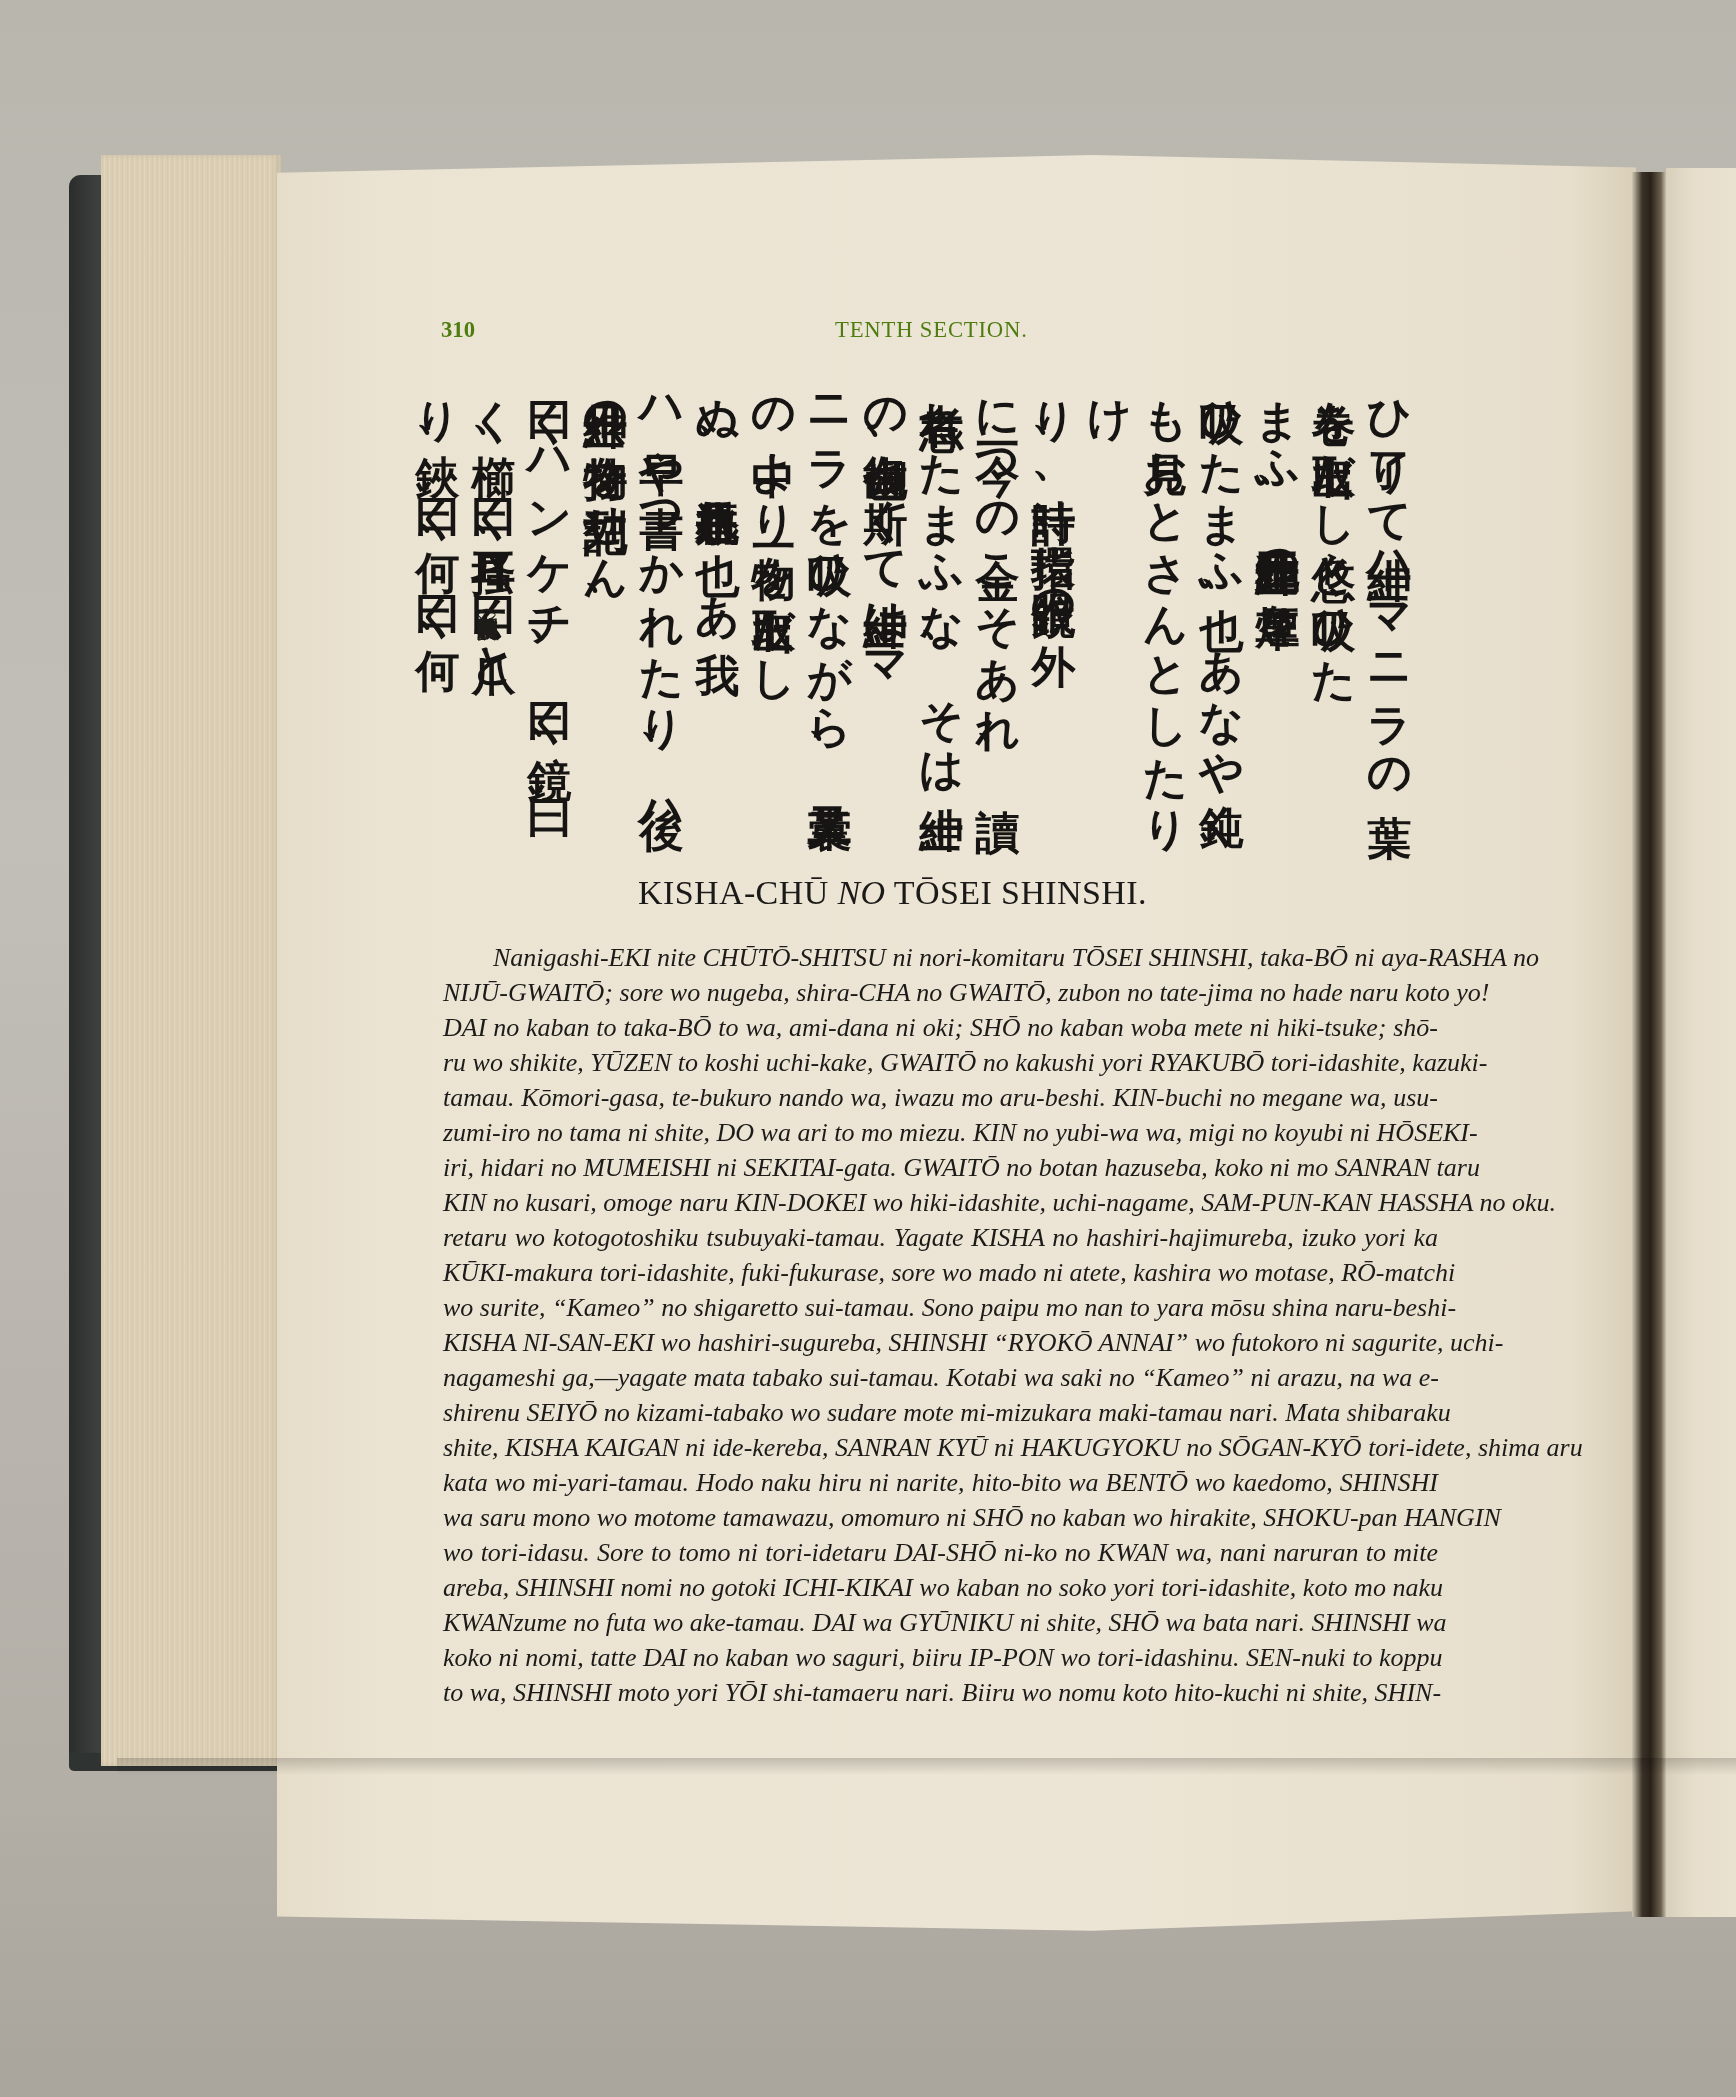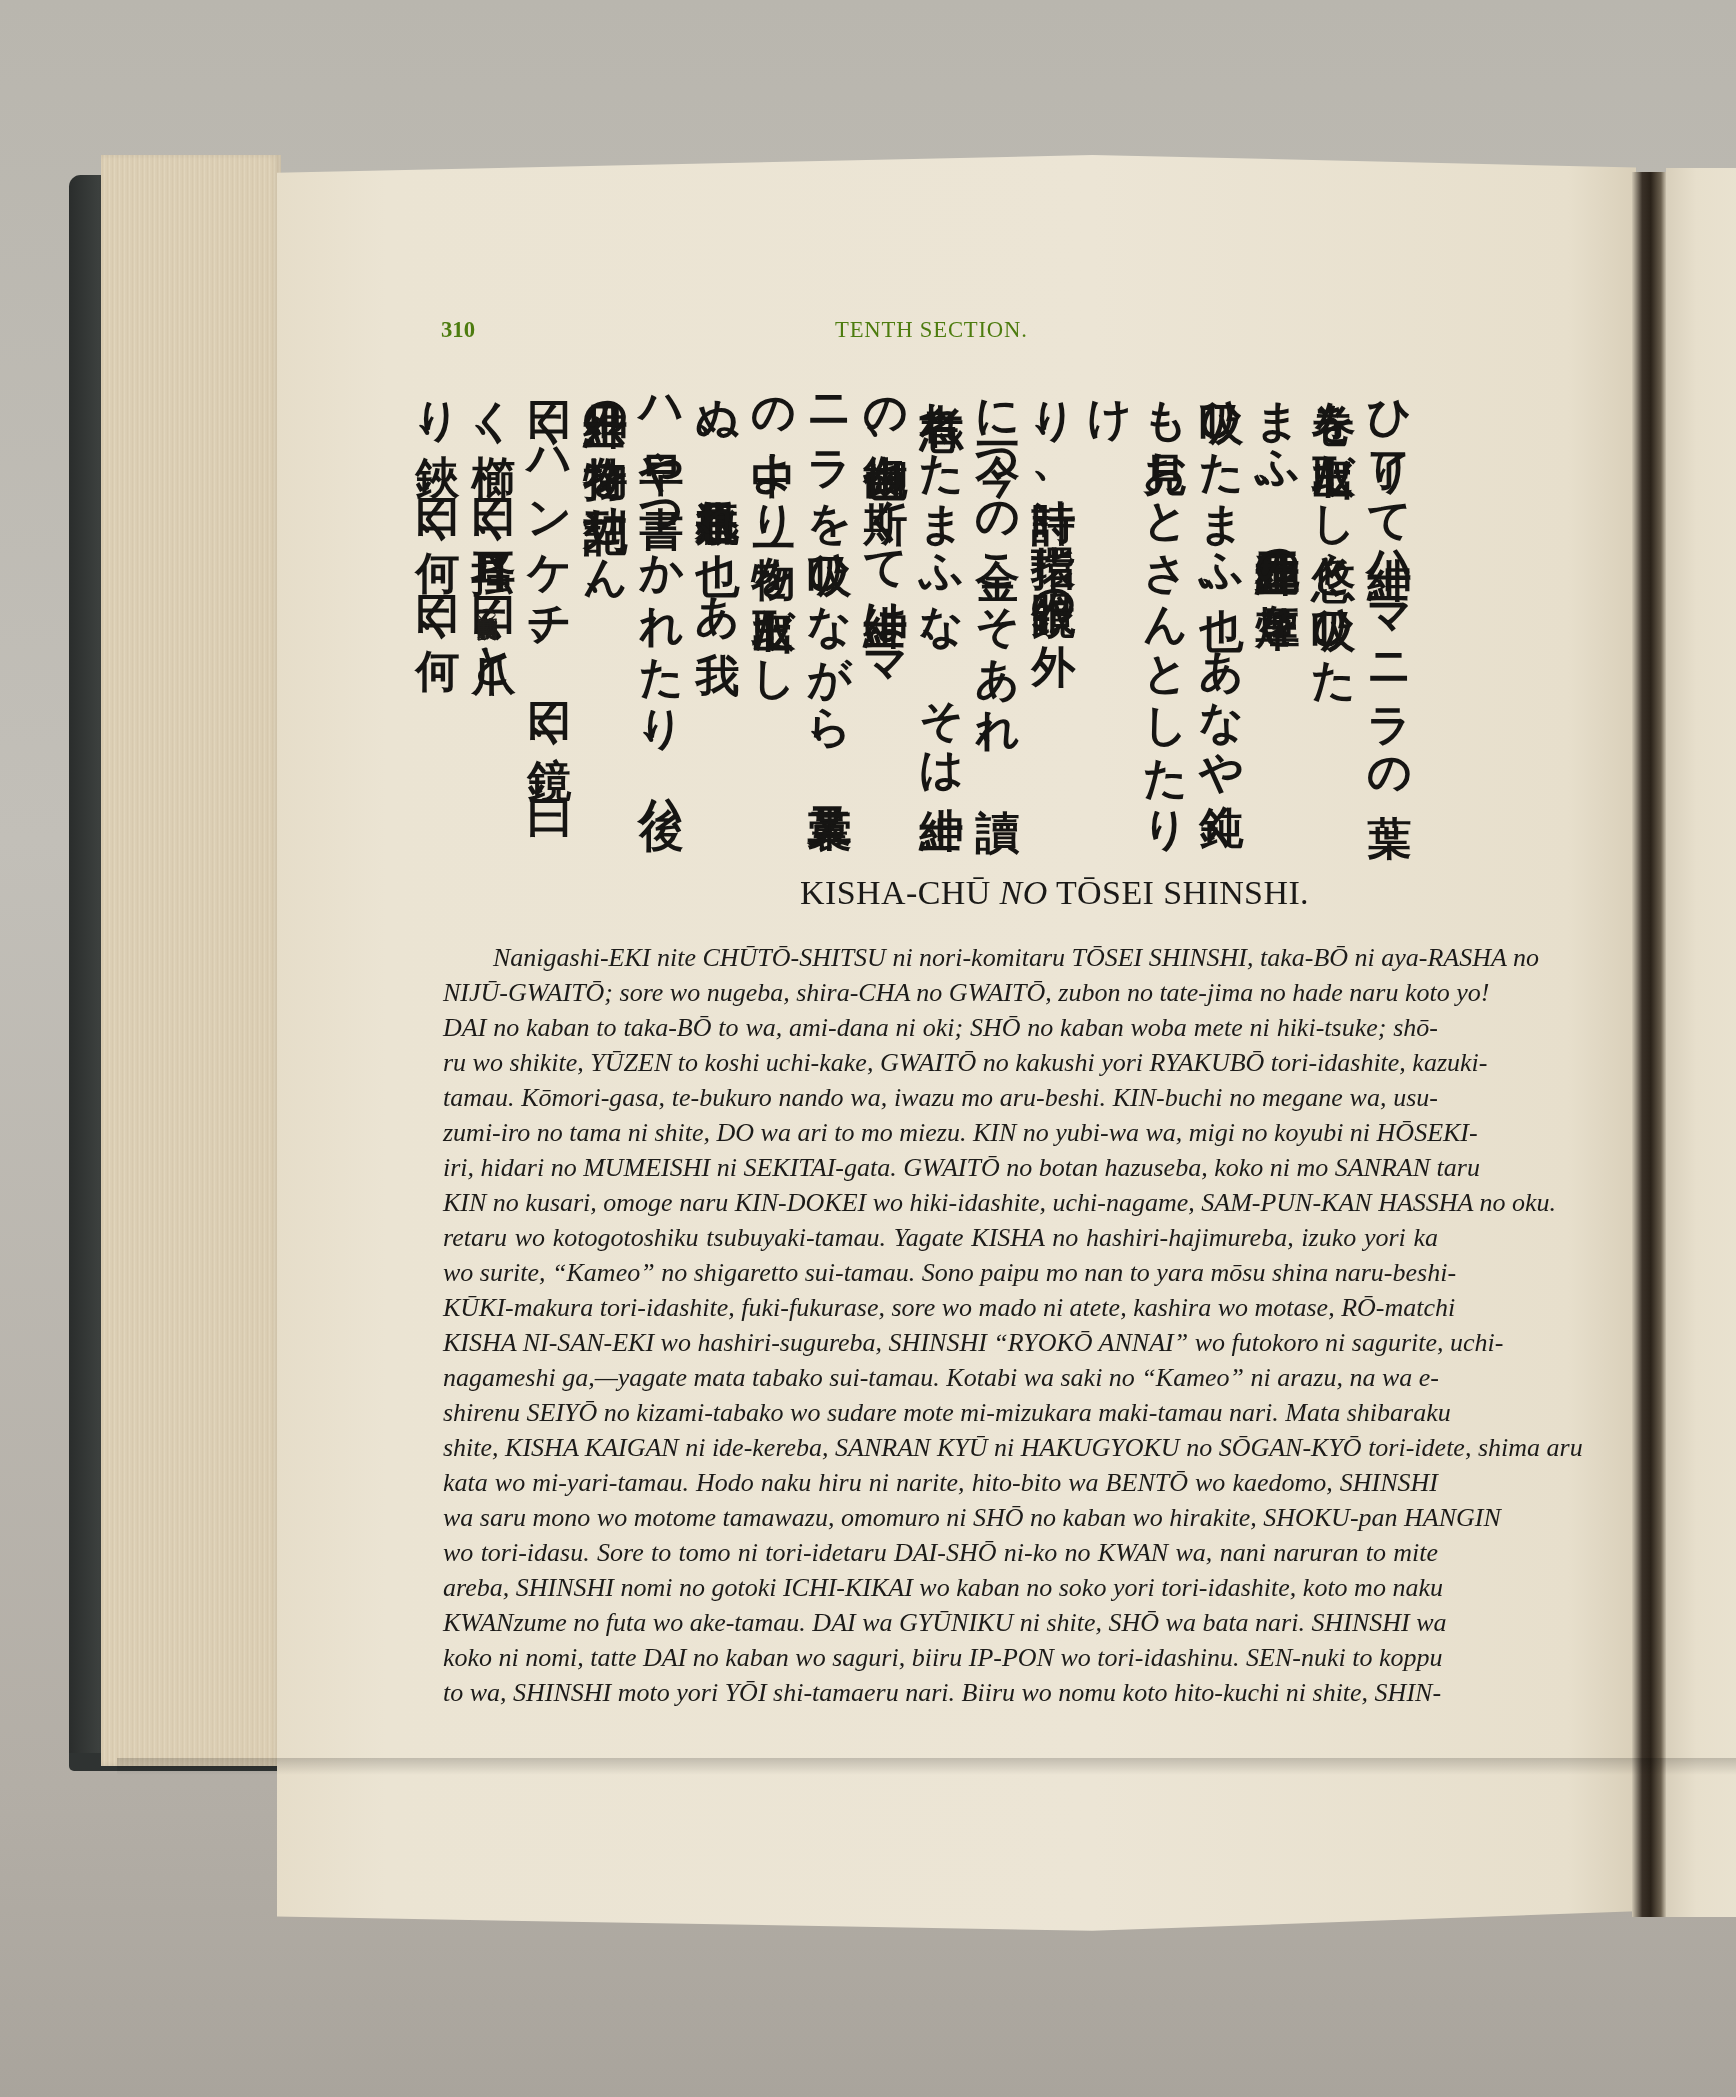--- a/index.html
+++ b/index.html
@@ -51,21 +51,21 @@
     font-size:44px; line-height:56px; color:#161513; font-weight:bold;
   }
   .jp-col { display:block; letter-spacing:0.8px; }
   .jp-source {
     position:absolute; left:466px; top:602px; width:34px; height:168px;
     writing-mode: vertical-rl; text-orientation: upright;
     font-family: "DejaVu Serif", serif; font-size:20px; line-height:25px; color:#1e1c19; font-weight:bold;
   }
 
   .title {
-    position:absolute; left:638px; top:874px; width:671px; text-align:right;
+    position:absolute; left:638px; top:874px; width:671px; text-align:left;
     font-size:34px; color:#1b1a18; letter-spacing:0.4px;
   }
   .title i { font-style:italic; }
 
   .body-text {
     position:absolute; left:443px; top:940px; width:995px;
     font-size:26px; line-height:35px; color:#1c1b19; font-style:italic;
     text-align:justify;
   }
   .line { display:block; white-space:nowrap; text-align-last:justify; text-align:justify; }
@@ -117,22 +117,22 @@
 <div class="body-text">
   <span class="line indent">Nanigashi-EKI nite CHŪTŌ-SHITSU ni nori-komitaru TŌSEI SHINSHI, taka-BŌ ni aya-RASHA no</span>
   <span class="line">NIJŪ-GWAITŌ; sore wo nugeba, shira-CHA no GWAITŌ, zubon no tate-jima no hade naru koto yo!</span>
   <span class="line">DAI no kaban to taka-BŌ to wa, ami-dana ni oki; SHŌ no kaban woba mete ni hiki-tsuke; shō-</span>
   <span class="line">ru wo shikite, YŪZEN to koshi uchi-kake, GWAITŌ no kakushi yori RYAKUBŌ tori-idashite, kazuki-</span>
   <span class="line">tamau. Kōmori-gasa, te-bukuro nando wa, iwazu mo aru-beshi. KIN-buchi no megane wa, usu-</span>
   <span class="line">zumi-iro no tama ni shite, DO wa ari to mo miezu. KIN no yubi-wa wa, migi no koyubi ni HŌSEKI-</span>
   <span class="line">iri, hidari no MUMEISHI ni SEKITAI-gata. GWAITŌ no botan hazuseba, koko ni mo SANRAN taru</span>
   <span class="line">KIN no kusari, omoge naru KIN-DOKEI wo hiki-idashite, uchi-nagame, SAM-PUN-KAN HASSHA no oku.</span>
   <span class="line">retaru wo kotogotoshiku tsubuyaki-tamau. Yagate KISHA no hashiri-hajimureba, izuko yori ka</span>
+  <span class="line">KŪKI-makura tori-idashite, fuki-fukurase, sore wo mado ni atete, kashira wo motase, RŌ-matchi</span>
   <span class="line">wo surite, “Kameo” no shigaretto sui-tamau. Sono paipu mo nan to yara mōsu shina naru-beshi-</span>
-  <span class="line">KŪKI-makura tori-idashite, fuki-fukurase, sore wo mado ni atete, kashira wo motase, RŌ-matchi</span>
   <span class="line">KISHA NI-SAN-EKI wo hashiri-sugureba, SHINSHI “RYOKŌ ANNAI” wo futokoro ni sagurite, uchi-</span>
   <span class="line">nagameshi ga,—yagate mata tabako sui-tamau. Kotabi wa saki no “Kameo” ni arazu, na wa e-</span>
   <span class="line">shirenu SEIYŌ no kizami-tabako wo sudare mote mi-mizukara maki-tamau nari. Mata shibaraku</span>
   <span class="line">shite, KISHA KAIGAN ni ide-kereba, SANRAN KYŪ ni HAKUGYOKU no SŌGAN-KYŌ tori-idete, shima aru</span>
   <span class="line">kata wo mi-yari-tamau. Hodo naku hiru ni narite, hito-bito wa BENTŌ wo kaedomo, SHINSHI</span>
   <span class="line">wa saru mono wo motome tamawazu, omomuro ni SHŌ no kaban wo hirakite, SHOKU-pan HANGIN</span>
   <span class="line">wo tori-idasu. Sore to tomo ni tori-idetaru DAI-SHŌ ni-ko no KWAN wa, nani naruran to mite</span>
   <span class="line">areba, SHINSHI nomi no gotoki ICHI-KIKAI wo kaban no soko yori tori-idashite, koto mo naku</span>
   <span class="line">KWANzume no futa wo ake-tamau. DAI wa GYŪNIKU ni shite, SHŌ wa bata nari. SHINSHI wa</span>
   <span class="line">koko ni nomi, tatte DAI no kaban wo saguri, biiru IP-PON wo tori-idashinu. SEN-nuki to koppu</span>

